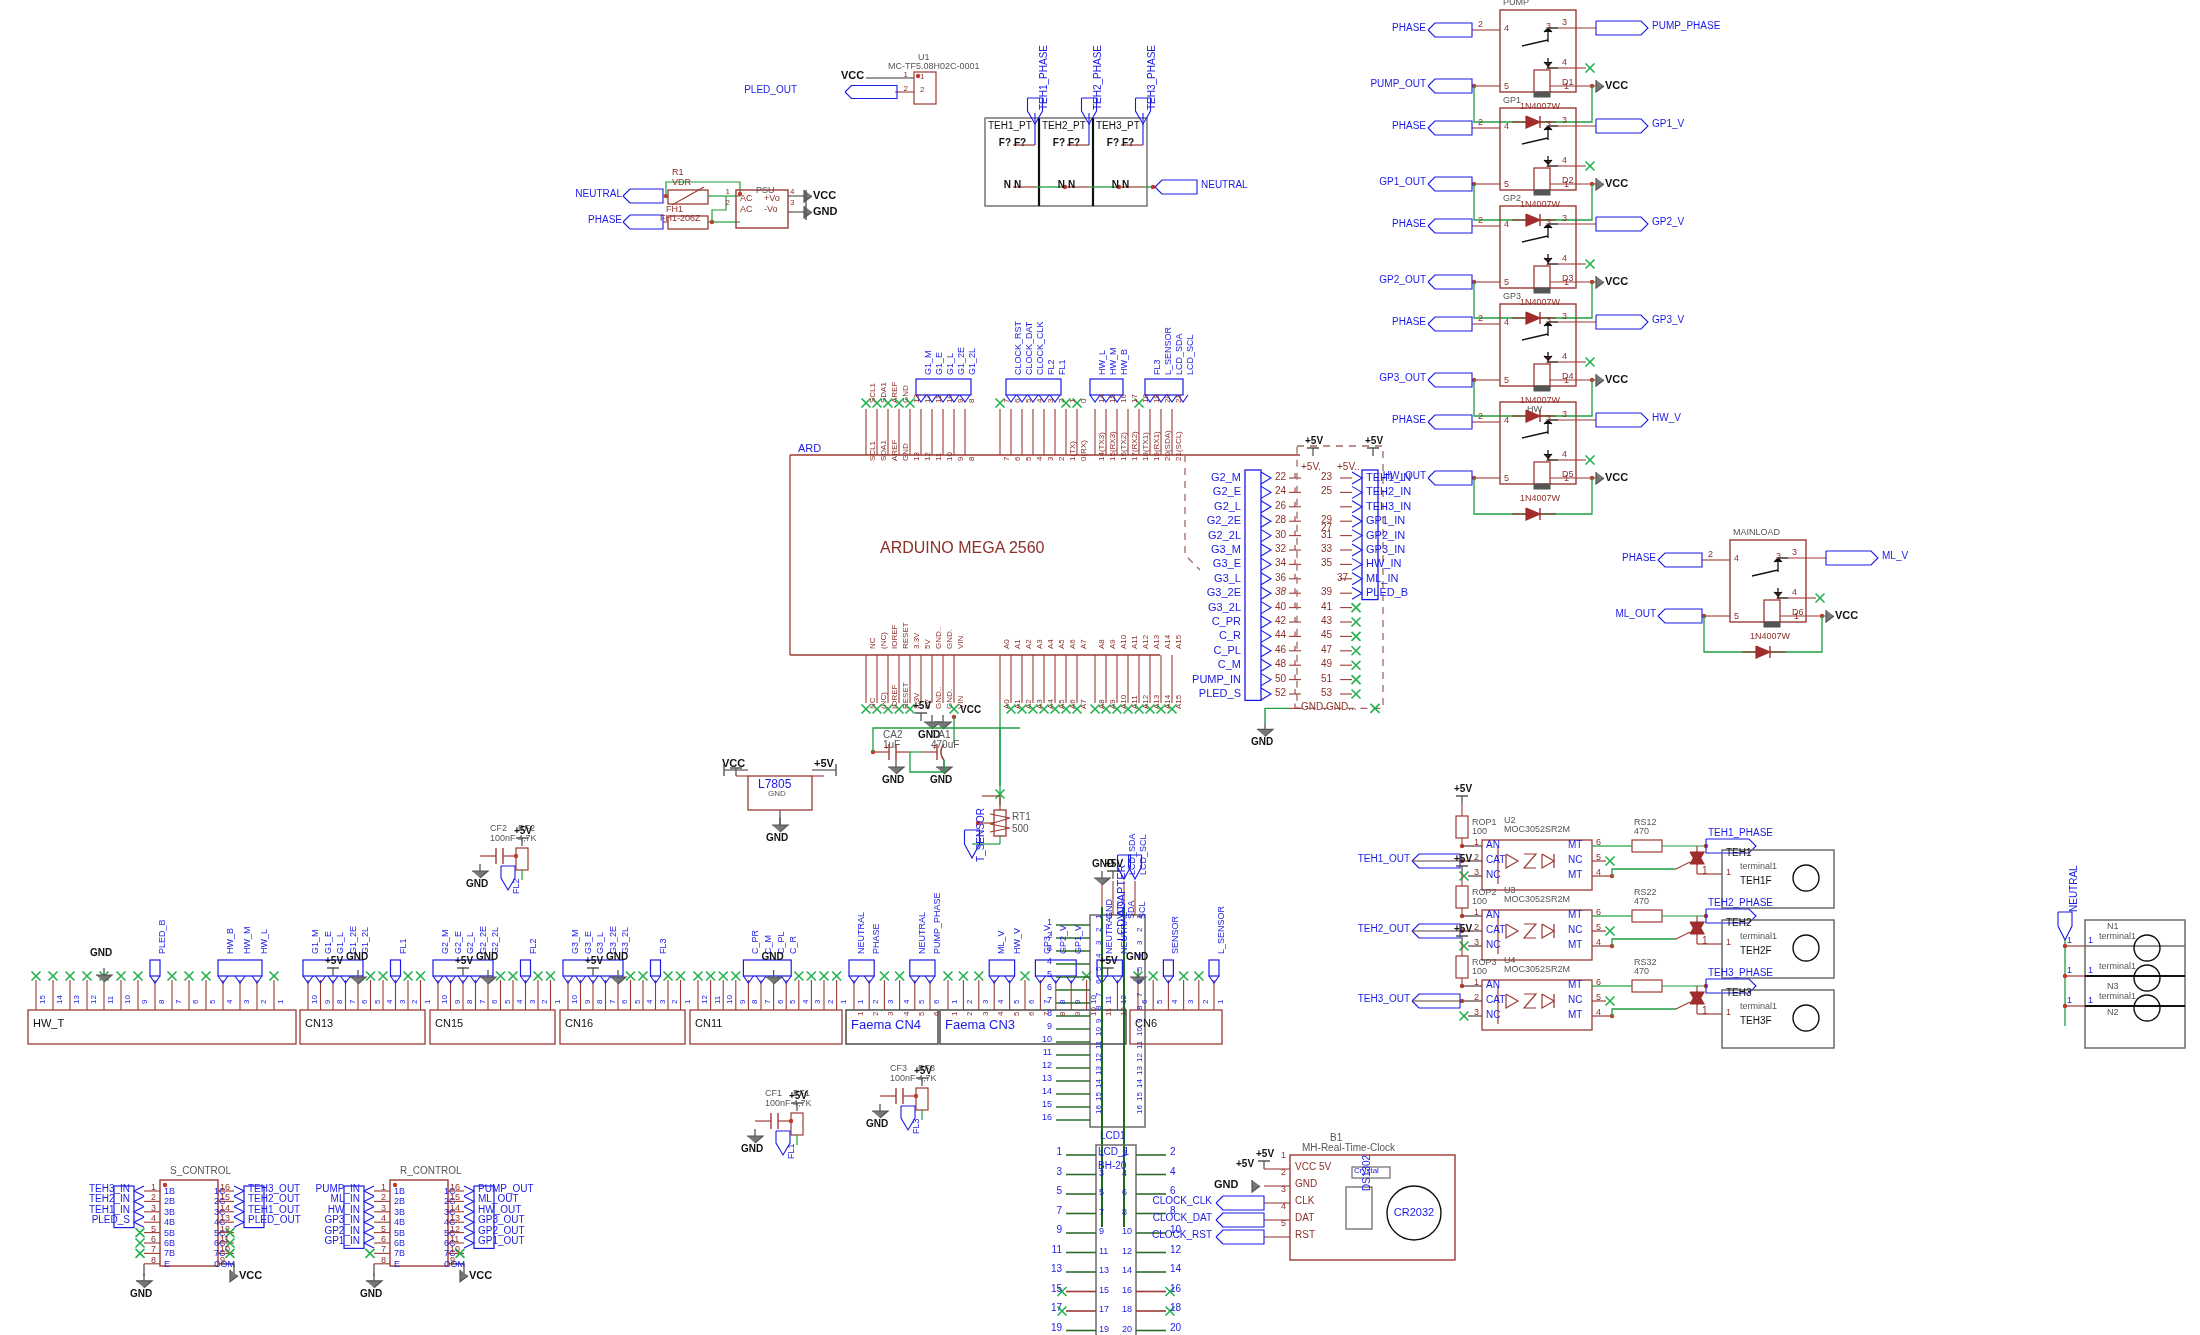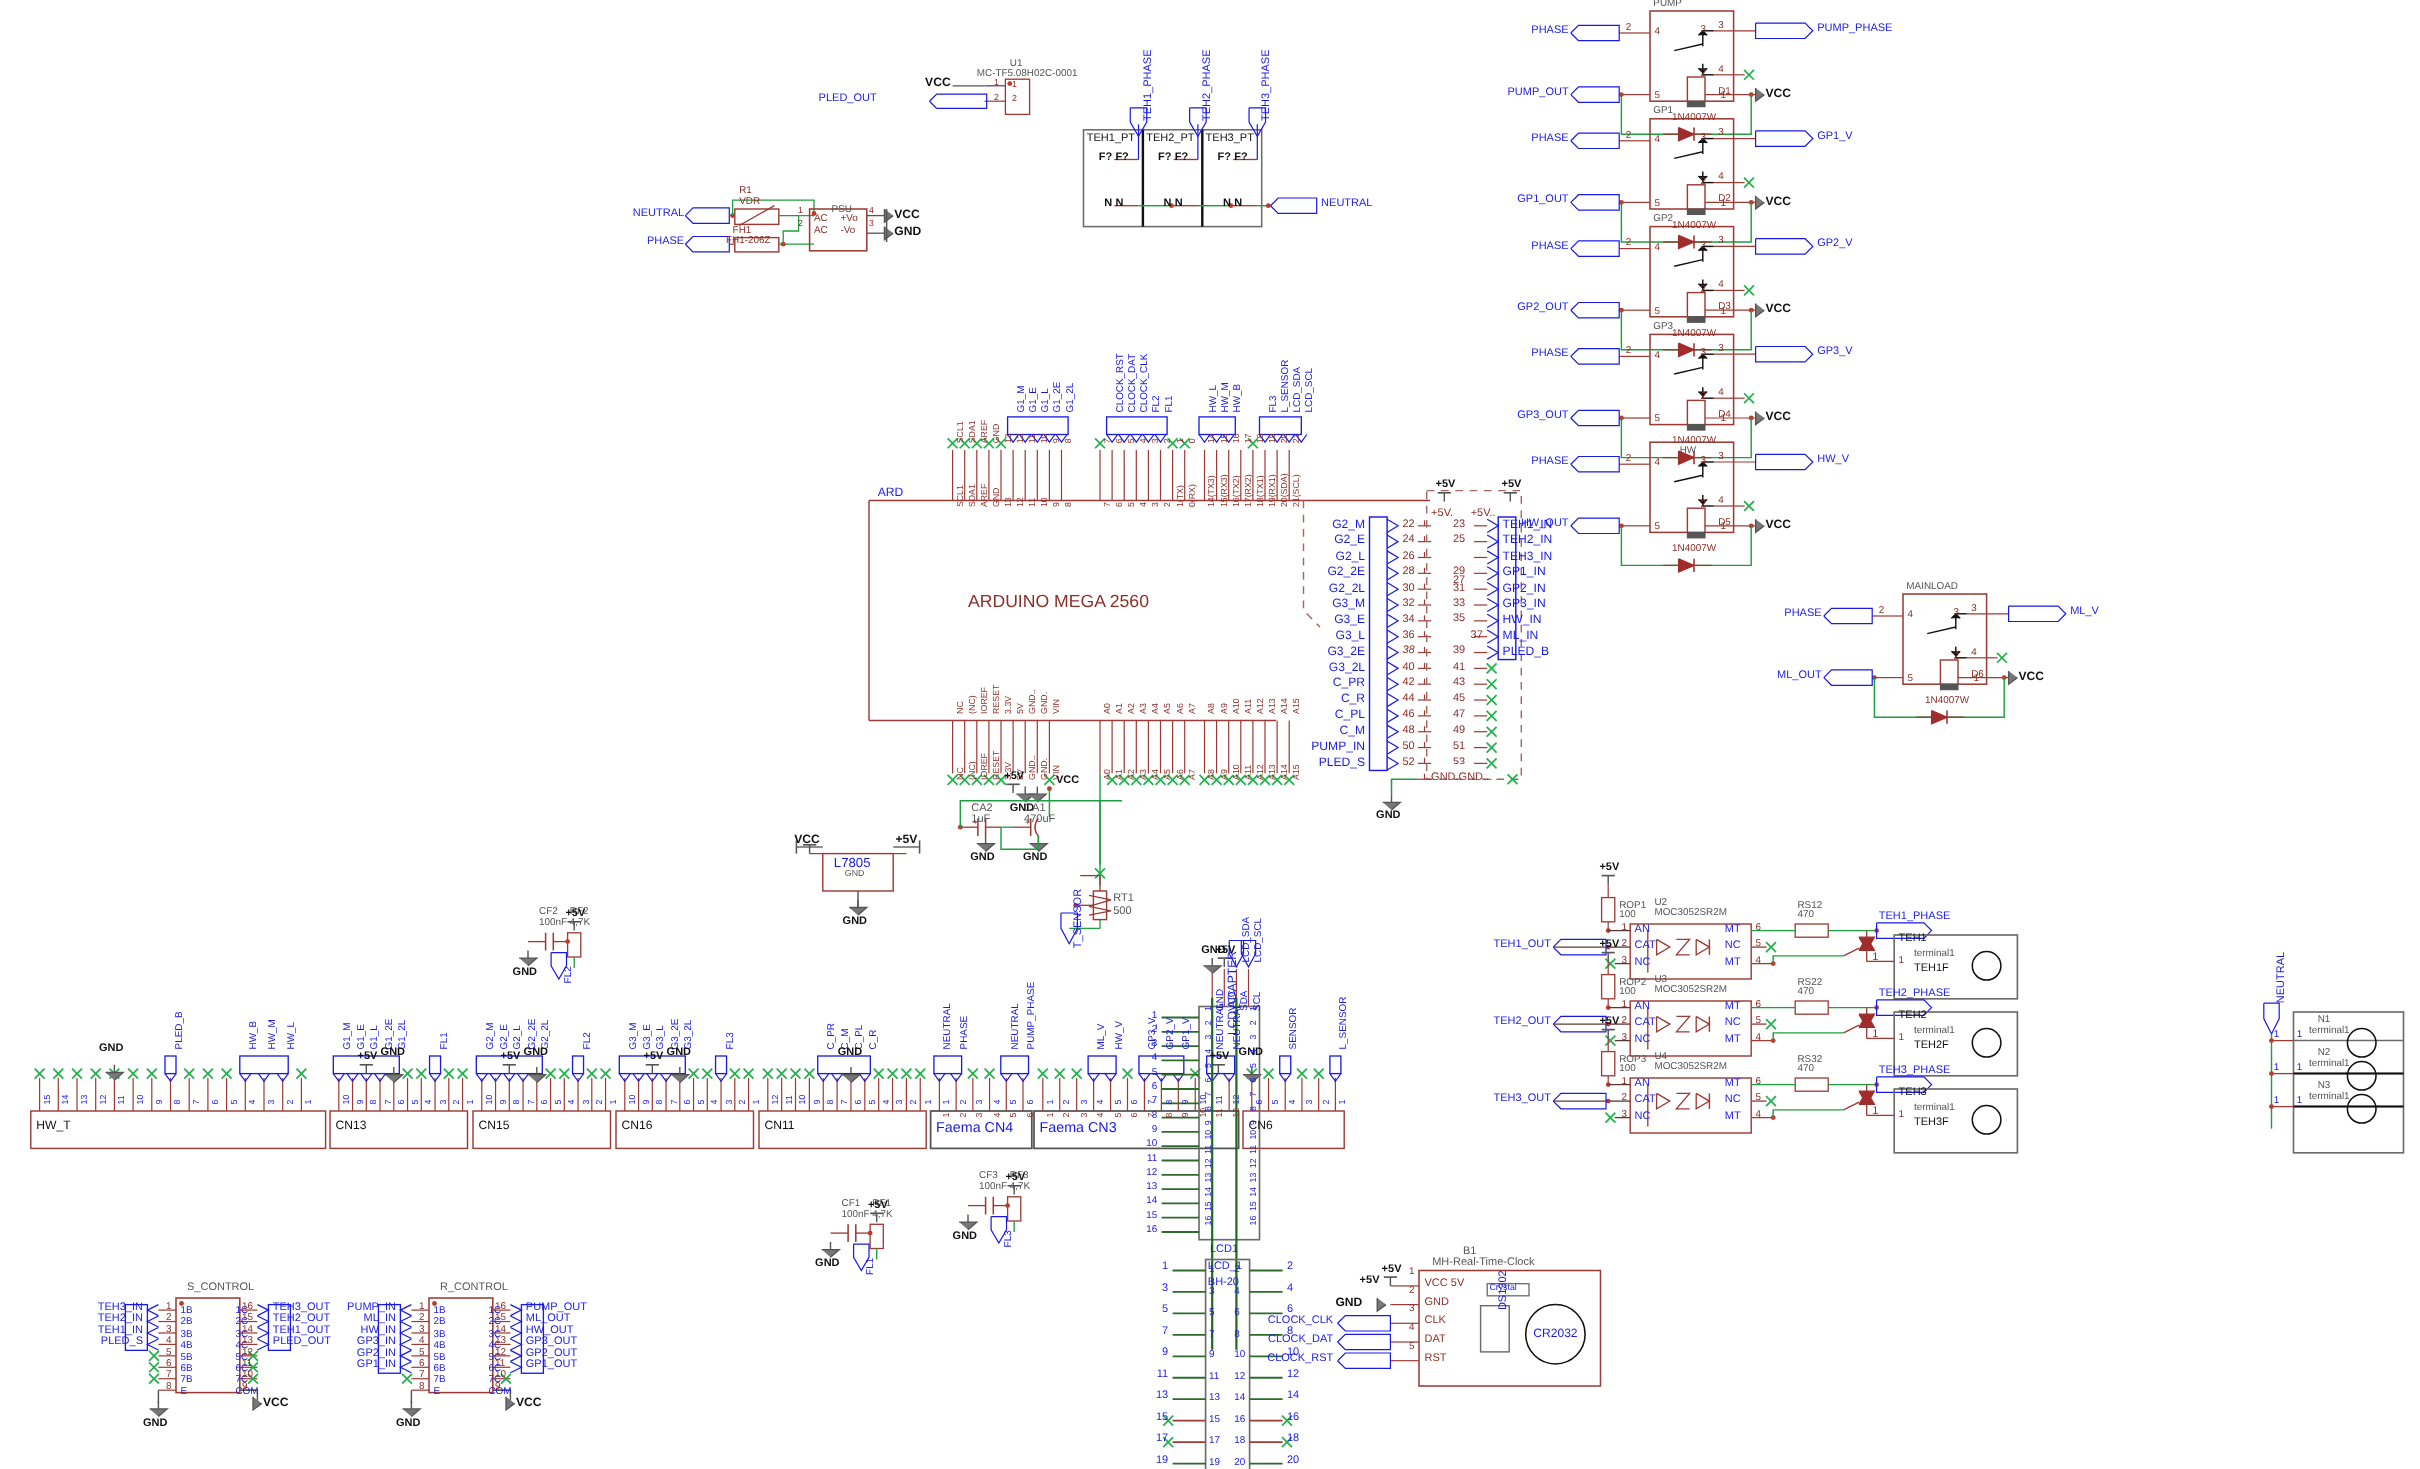--- a/index.html
+++ b/index.html
@@ -1906,21 +1906,21 @@
       <div class="lbl f10 blue" style="left: 1212px; top: 1213px; transform: translateX(-100%);">CLOCK_DAT</div>
       <div class="lbl f10 blue" style="left: 1212px; top: 1230px; transform: translateX(-100%);">CLOCK_RST</div>
       <div class="lbl f8 blue" style="left: 1354px; top: 1167px;">Crystal</div>
       <div class="lbl f10 blue v" style="left: 1362px; top: 1191px;">DS1302</div>
       <div class="lbl f11 blue" style="left: 1414px; top: 1207px; transform: translateX(-50%);">CR2032</div>
       <div class="lbl f10 blue v" style="left: 2069px; top: 912px;">NEUTRAL</div>
       <div class="lbl f9 gry" style="left: 2107px; top: 922px;">N1</div>
       <div class="lbl f9 gry" style="left: 2099px; top: 932px;">terminal1</div>
       <div class="lbl f9 blue" style="left: 2067px; top: 936px;">1</div>
       <div class="lbl f9 blue" style="left: 2088px; top: 936px;">1</div>
-      <div class="lbl f9 gry" style="left: 2107px; top: 952px; text-align: center;">N2</div>
+      <div class="lbl f9 gry" style="left: 2107px; top: 1008px; text-align: center;">N2</div>
       <div class="lbl f9 gry" style="left: 2099px; top: 962px;">terminal1</div>
       <div class="lbl f9 blue" style="left: 2067px; top: 966px;">1</div>
       <div class="lbl f9 blue" style="left: 2088px; top: 966px;">1</div>
       <div class="lbl f9 gry" style="left: 2107px; top: 982px;">N3</div>
       <div class="lbl f9 gry" style="left: 2099px; top: 992px;">terminal1</div>
       <div class="lbl f9 blue" style="left: 2067px; top: 996px;">1</div>
       <div class="lbl f9 blue" style="left: 2088px; top: 996px;">1</div>
     </div>
 </div>
 

